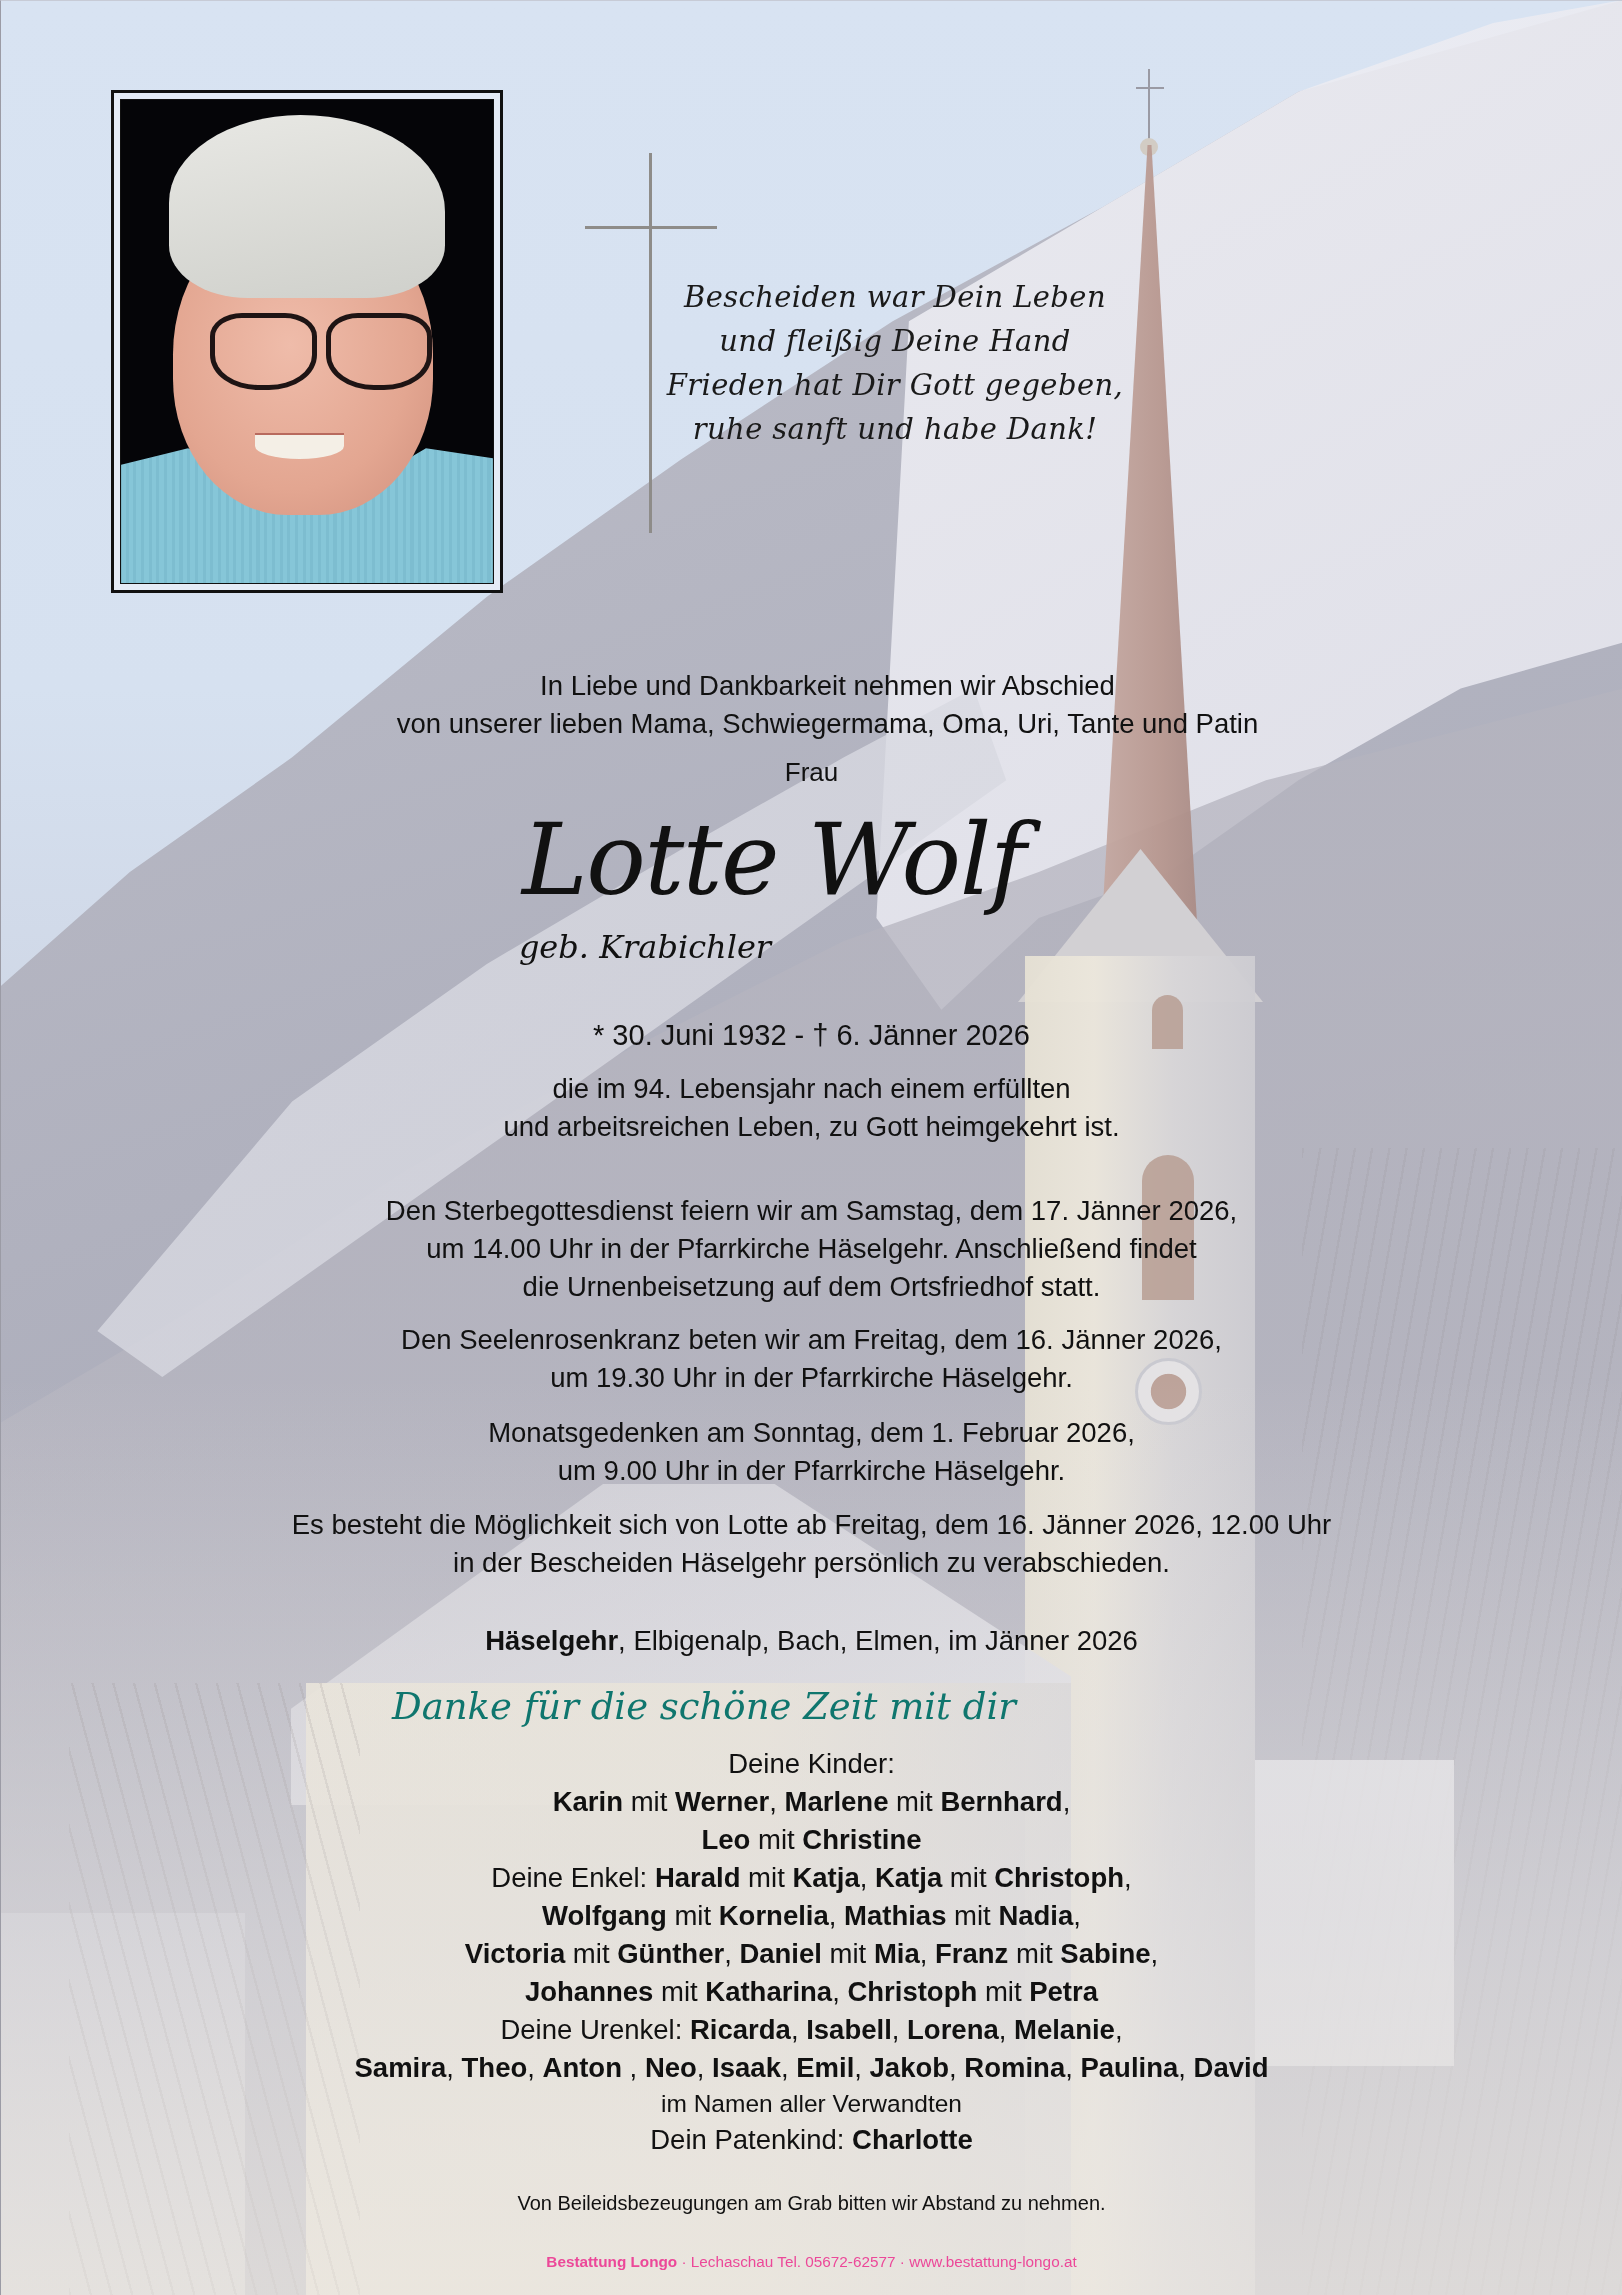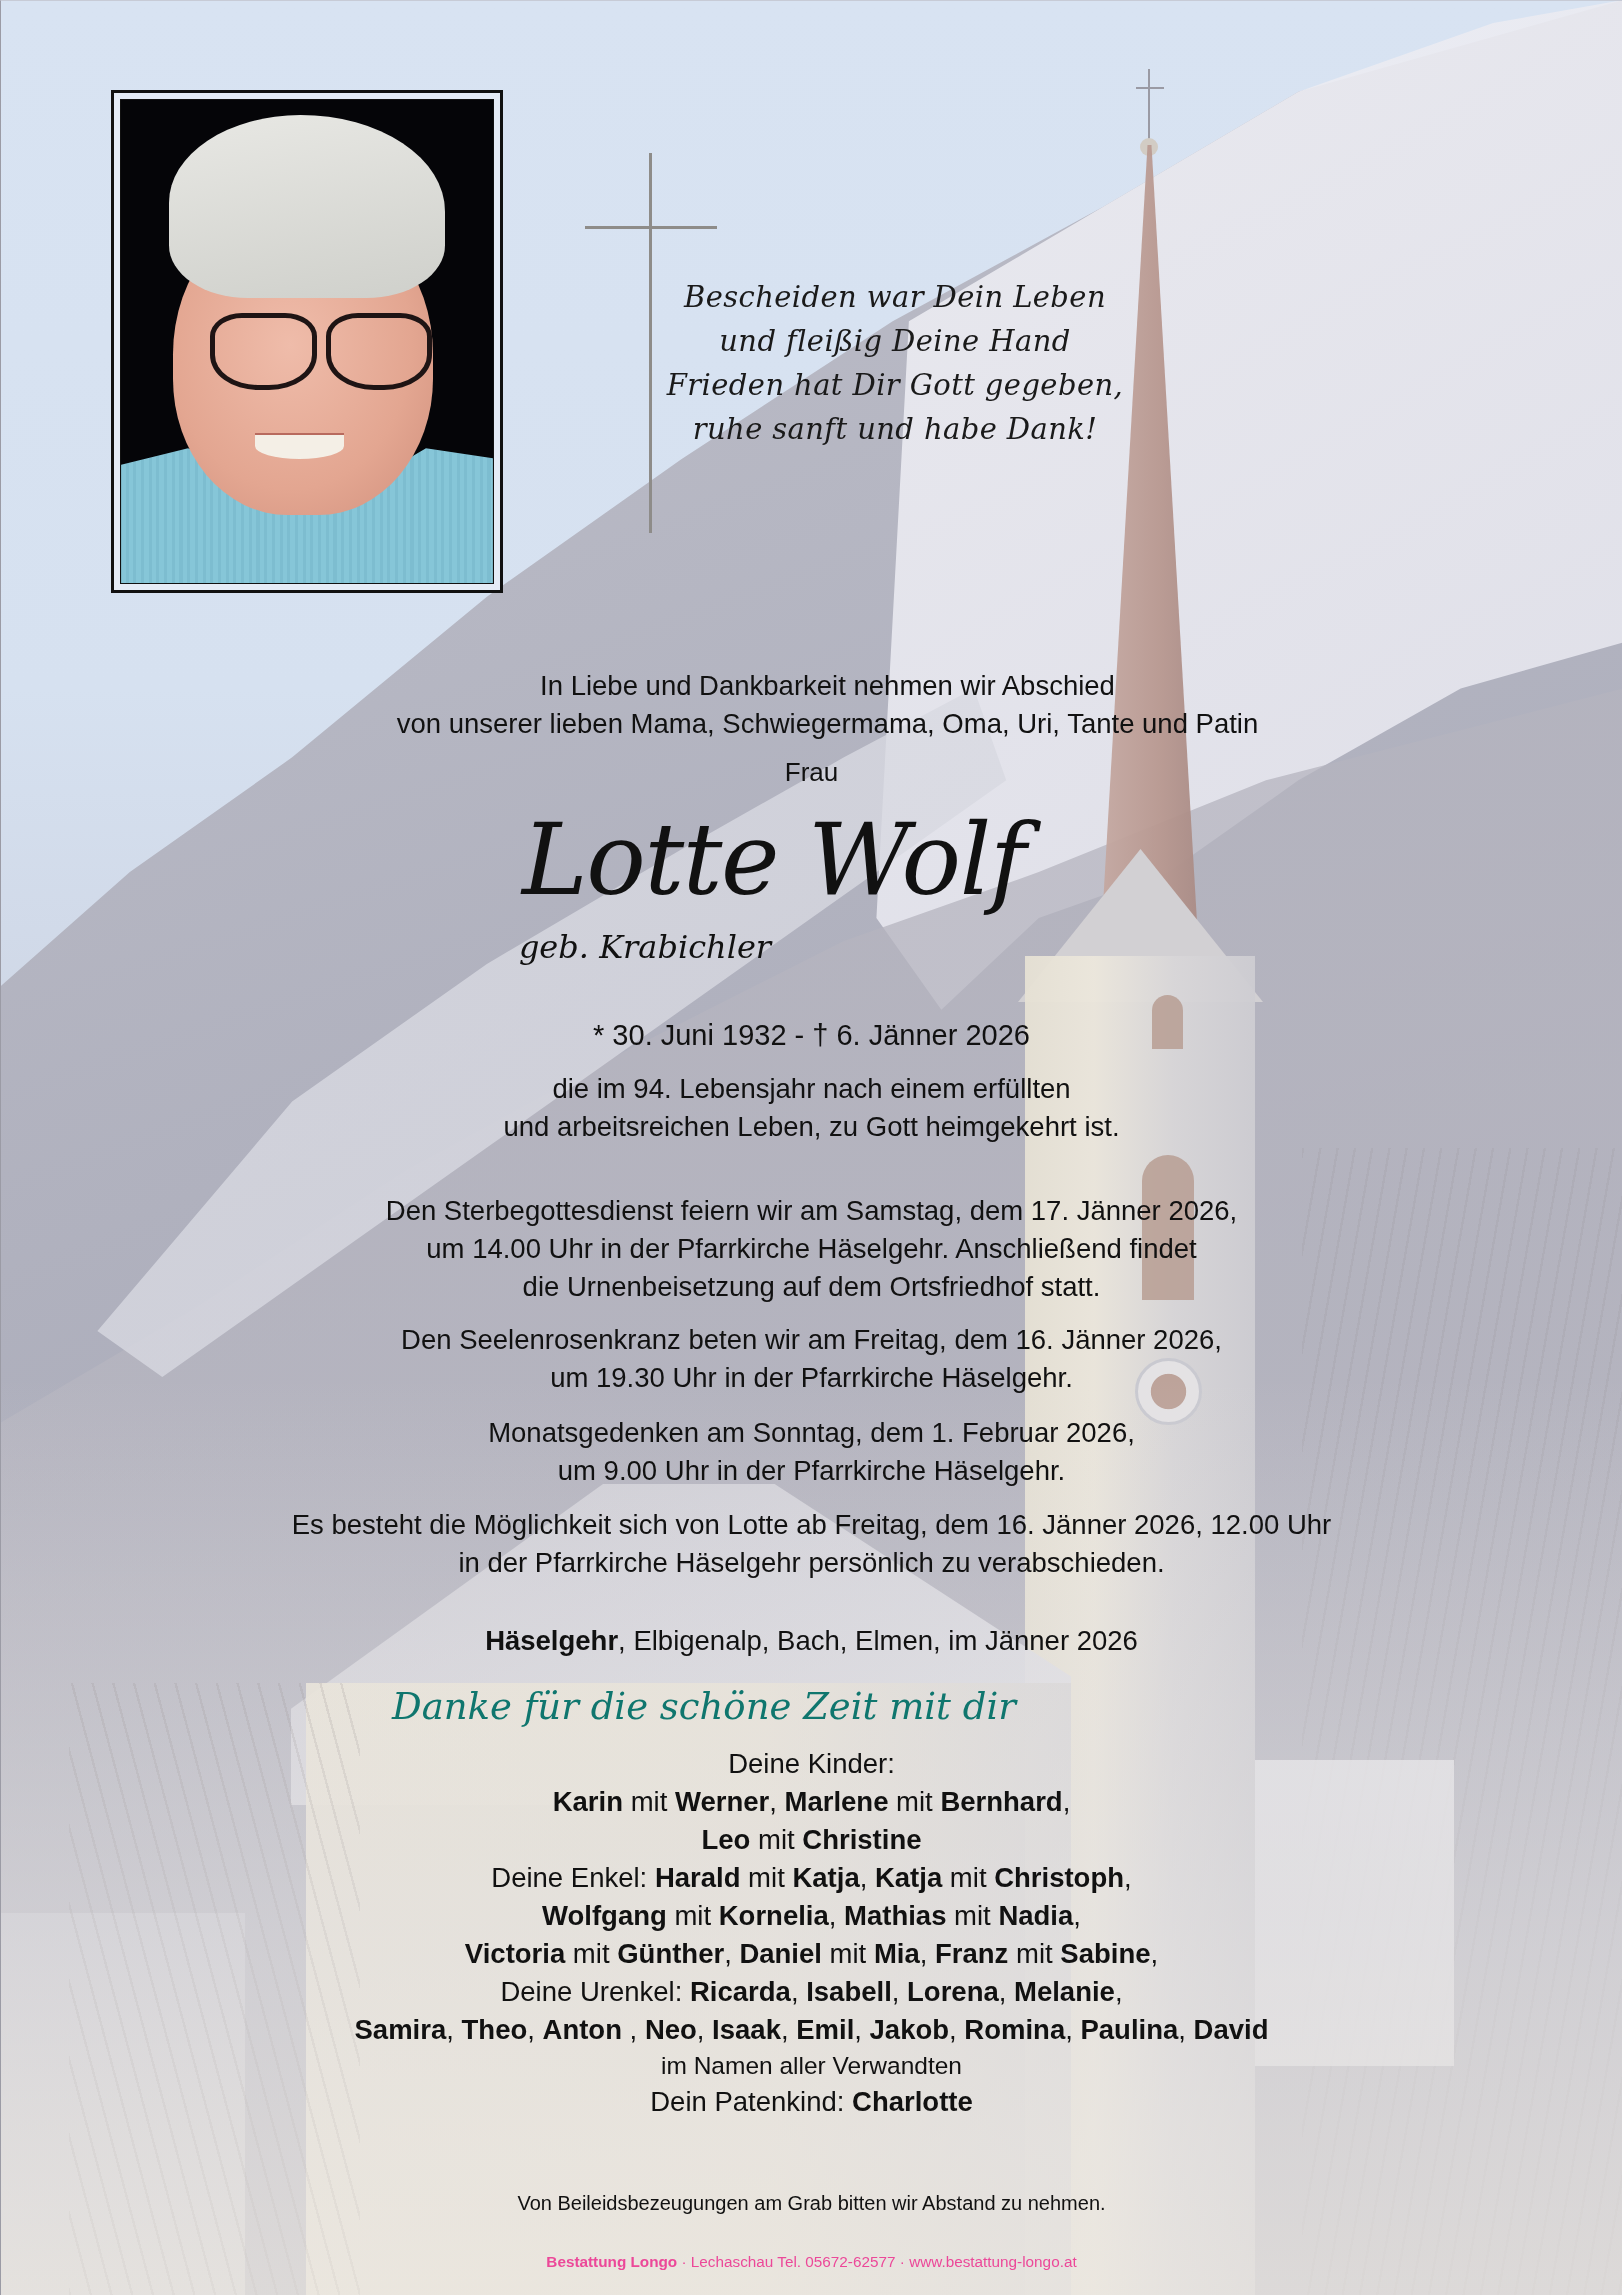--- a/index.html
+++ b/index.html
@@ -175,40 +175,41 @@
 <div class="body-text service2">
   <div class="t">Den Seelenrosenkranz beten wir am Freitag, dem 16. Jänner 2026,</div>
   <div class="t">um 19.30 Uhr in der Pfarrkirche Häselgehr.</div>
 </div>
 <div class="body-text service3">
   <div class="t">Monatsgedenken am Sonntag, dem 1. Februar 2026,</div>
   <div class="t">um 9.00 Uhr in der Pfarrkirche Häselgehr.</div>
 </div>
 <div class="body-text service4">
   <div class="t">Es besteht die Möglichkeit sich von Lotte ab Freitag, dem 16. Jänner 2026, 12.00 Uhr</div>
-  <div class="t">in der Pfarrkirche Häselgehr persönlich zu verabschieden.</div>
+  <div class="t">in der Bescheiden Häselgehr persönlich zu verabschieden.</div>
 </div>
 
 <div class="body-text places t"><b>Häselgehr</b><span>, Elbigenalp, Bach, Elmen, im Jänner 2026</span></div>
 
 <div class="thanks">Danke für die schöne Zeit mit dir</div>
 
 <div class="body-text family">
   <div class="t">Deine Kinder:</div>
 
   <div class="t"><b>Karin</b><span> mit </span><b>Werner</b><span>, </span><b>Marlene</b><span> mit </span><b>Bernhard</b><span>,</span></div>
 
   <div class="t"><b>Leo</b><span> mit </span><b>Christine</b></div>
 
   <div class="t"><span>Deine Enkel: </span><b>Harald</b><span> mit </span><b>Katja</b><span>, </span><b>Katja</b><span> mit </span><b>Christoph</b><span>,</span></div>
 
   <div class="t"><b>Wolfgang</b><span> mit </span><b>Kornelia</b><span>, </span><b>Mathias</b><span> mit </span><b>Nadia</b><span>,</span></div>
 
   <div class="t"><b>Victoria</b><span> mit </span><b>Günther</b><span>, </span><b>Daniel</b><span> mit </span><b>Mia</b><span>, </span><b>Franz</b><span> mit </span><b>Sabine</b><span>,</span></div>
 
+  <div class="t"><b>Johannes</b><span> mit </span><b>Katharina</b><span>, </span><b>Christoph</b><span> mit </span><b>Petra</b></div>
 
   <div class="t"><span>Deine Urenkel: </span><b>Ricarda</b>, <b>Isabell</b>, <b>Lorena</b>, <b>Melanie</b>,</div>
 
   <div class="t"><b>Samira</b>, <b>Theo</b>, <b>Anton </b>, <b>Neo</b>, <b>Isaak</b>, <b>Emil</b>, <b>Jakob</b>, <b>Romina</b>, <b>Paulina</b>, <b>David</b></div>
 
   <div class="t small">im Namen aller Verwandten</div>
 
   <div class="t"><span>Dein Patenkind: </span><b>Charlotte</b></div>
 </div>
 

